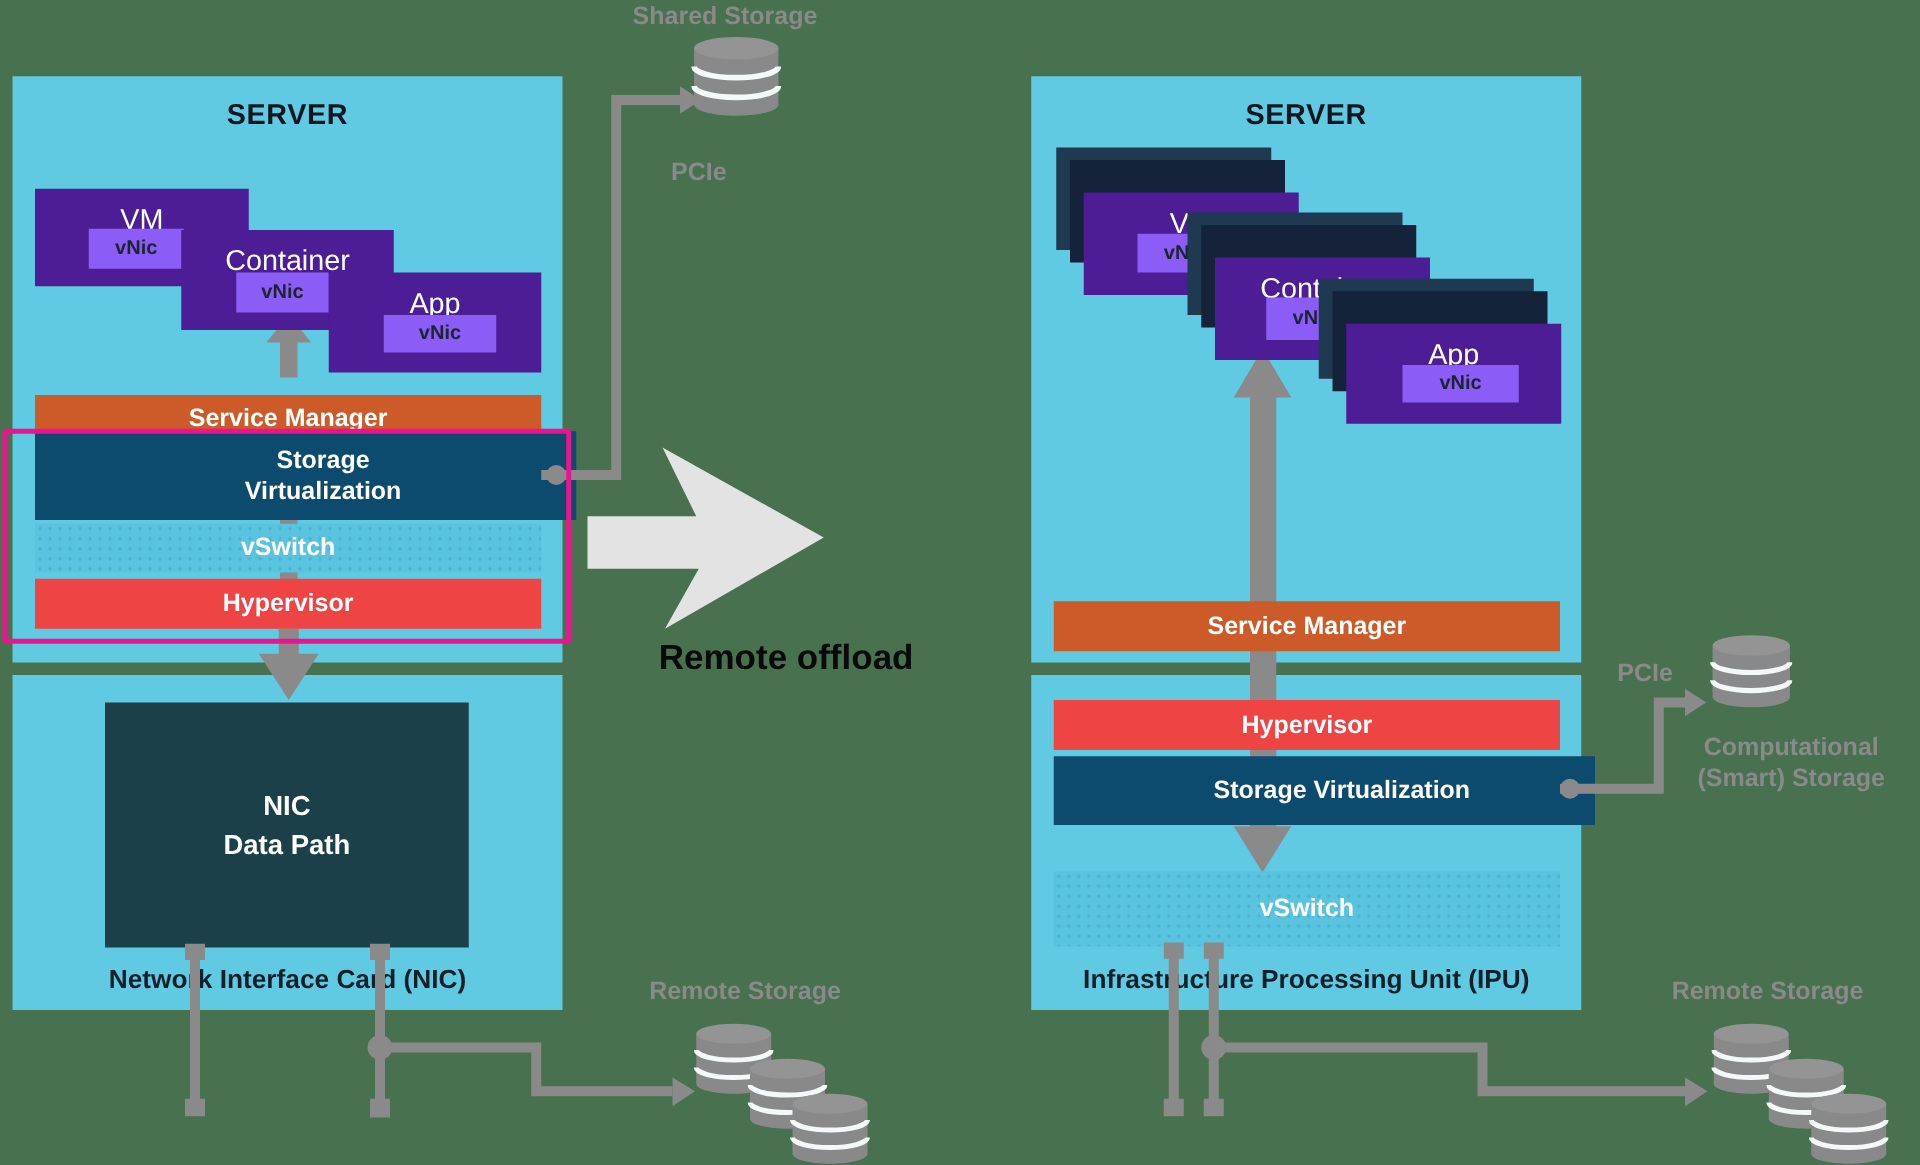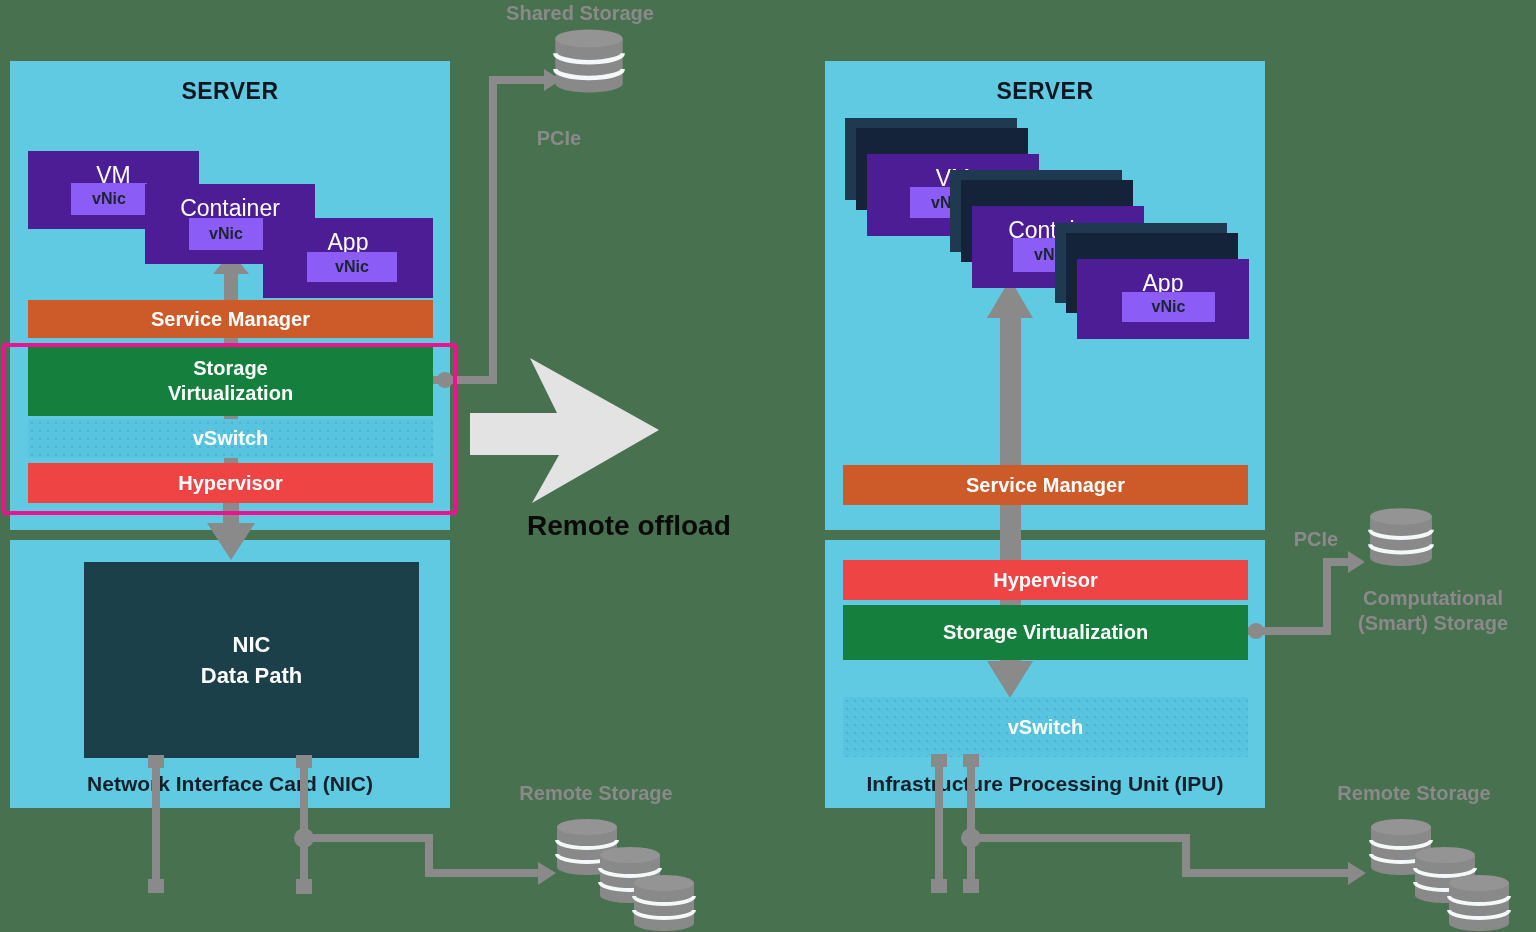--- a/index.html
+++ b/index.html
@@ -7,22 +7,22 @@
           font-family:"Liberation Sans",sans-serif;}
   .abs{position:absolute;}
   .panel{background:#5FCAE2;}
   .title{color:#0E1720;font-weight:bold;font-size:23px;letter-spacing:.5px;text-align:center;}
   .pbox{background:#4c1d95;color:#fff;font-weight:normal;text-align:center;margin-top:16px;}
   .pbox .lbl{display:block;padding-top:11px;font-size:23px;}
   .vnic{background:#8b5cf6;color:#1B2530;font-weight:bold;font-size:16px;
         display:flex;align-items:center;justify-content:center;}
   .bar{display:flex;align-items:center;justify-content:center;color:#fff;
        font-weight:bold;font-size:20px;text-align:center;}
-  .bar-orange{background:#CC5B29;}
-  .bar-yellow{background:#15803d;}
+  .bar-orange{background:#CC5B29;margin-top:16px;}
+  .bar-yellow{background:#0c4a6e;padding-left:28px;}
   .bar-teal{background:#ef4444;}
   .bar-vswitch{background:#59C4DF;
     background-image:radial-gradient(rgba(16,70,92,.14) 1.2px, transparent 1.4px);
     background-size:8px 8px;}
   .wrap2{width:170px;line-height:25px;}
   .nicbox{background:#1C4049;color:#fff;font-weight:bold;font-size:22px;text-align:center;
           display:flex;flex-direction:column;align-items:center;justify-content:center;line-height:31px;}
   .dark-caption{color:#13202A;font-weight:bold;font-size:21px;text-align:center;}
   .gray-label{color:#8A8A8A;font-weight:bold;font-size:20px;text-align:center;}
   .shadow-outer{background:#1F3A50;}
@@ -84,21 +84,21 @@
   </div>
   <div class="abs vnic" style="left:307px;top:252px;width:90px;height:30px;z-index:8">vNic</div>
 
   <div class="abs bar bar-orange" style="left:28px;top:300px;width:405px;height:38px;z-index:3">Service Manager</div>
   <div class="abs bar bar-yellow" style="left:28px;top:345px;width:405px;height:71px;z-index:3">
     <span class="wrap2">Storage Virtualization</span>
   </div>
   <div class="abs bar bar-vswitch" style="left:28px;top:419px;width:405px;height:39px;z-index:3">vSwitch</div>
   <div class="abs bar bar-teal" style="left:28px;top:463px;width:405px;height:40px;z-index:3">Hypervisor</div>
 
-  <div class="abs nicbox" style="left:84px;top:562px;width:335px;height:196px;z-index:3">
+  <div class="abs nicbox" style="left:84px;top:562px;width:291px;height:196px;z-index:3">
     <span>NIC</span>
     <span>Data Path</span>
   </div>
   <div class="abs dark-caption" style="left:30px;top:772px;width:400px;z-index:3">Network Interface Card (NIC)</div>
 
   <div class="abs title" style="left:925px;top:78px;width:240px;z-index:3">SERVER</div>
 
   <div class="abs shadow-outer" style="left:845px;top:118px;width:172px;height:82px;z-index:3"></div>
   <div class="abs shadow-inner" style="left:856px;top:128px;width:172px;height:82px;z-index:3"></div>
   <div class="abs pbox" style="left:867px;top:138px;width:172px;height:82px;z-index:3">

